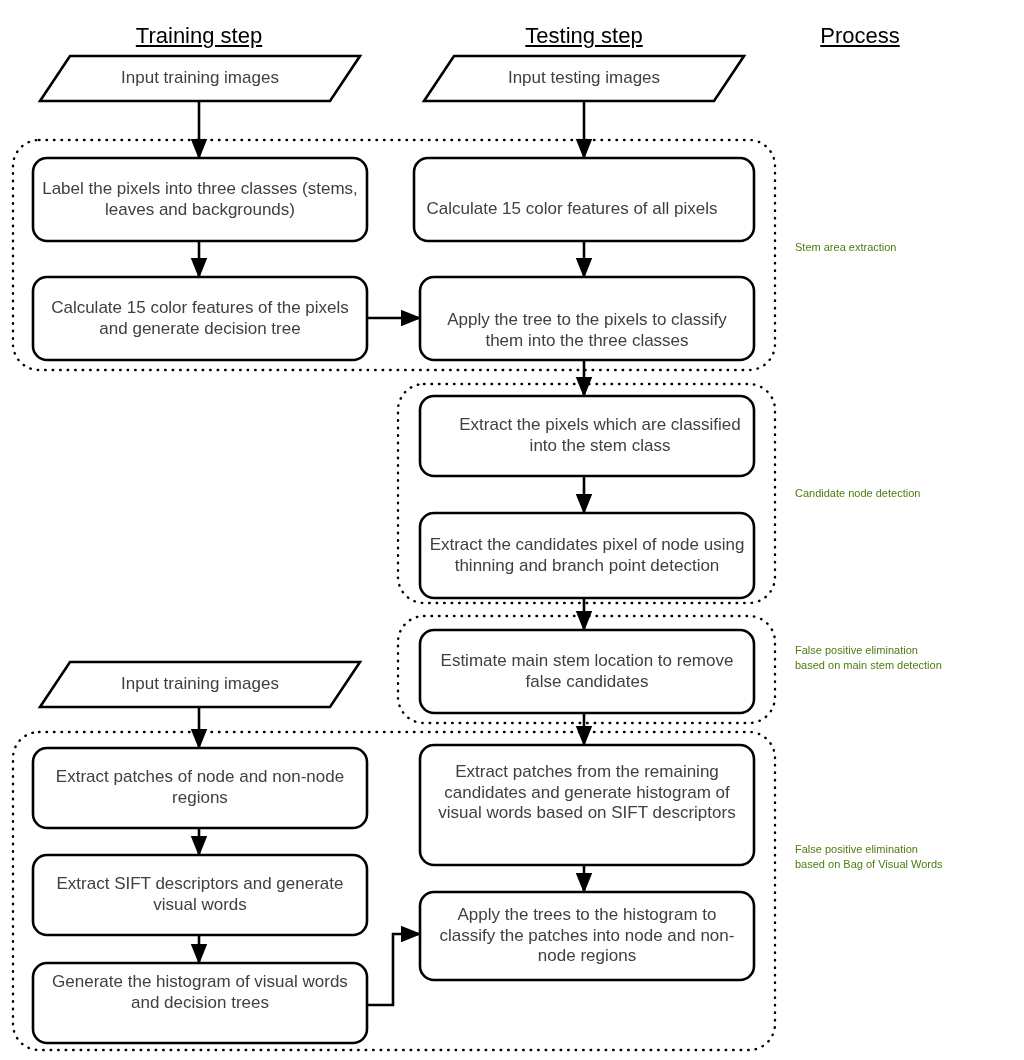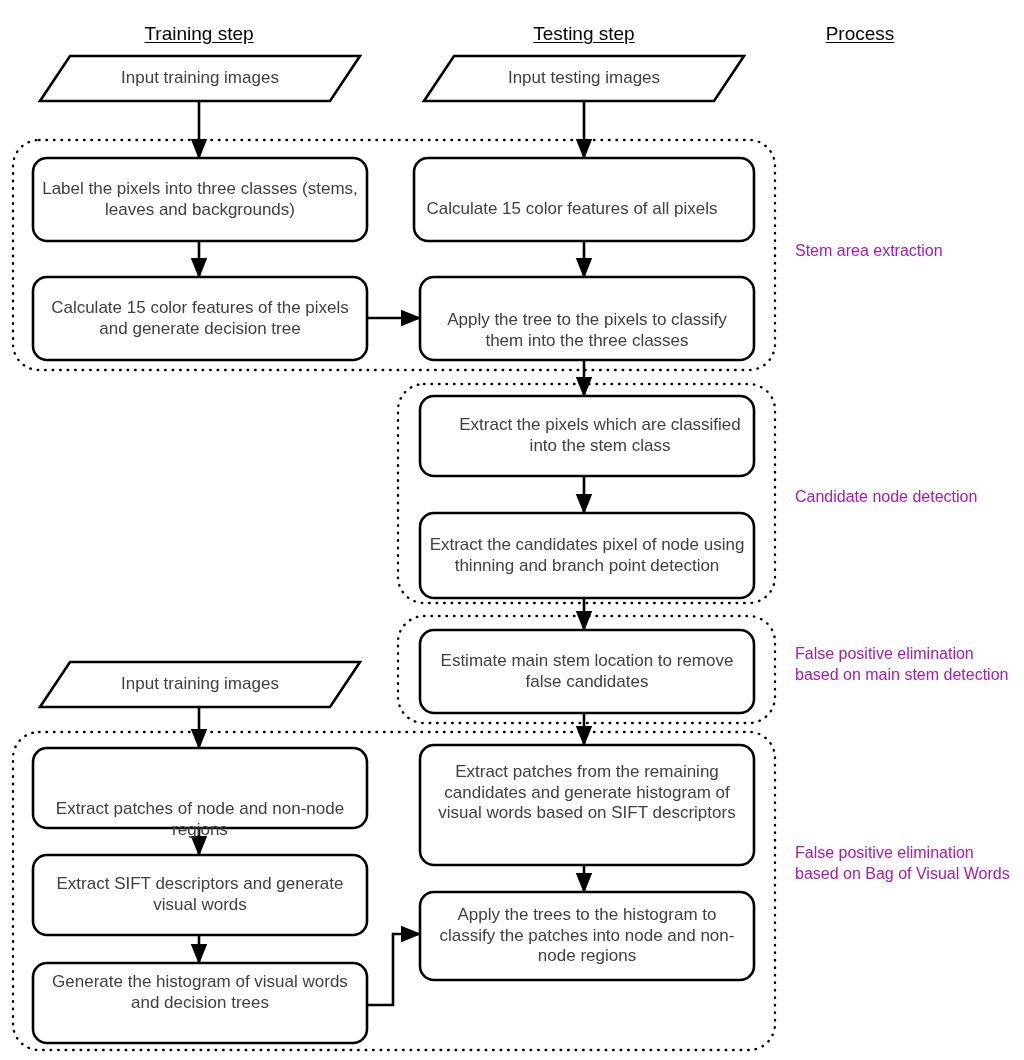--- a/index.html
+++ b/index.html
@@ -17,21 +17,21 @@
   }
   svg.layer {
     position: absolute;
     left: 0;
     top: 0;
     width: 1024px;
     height: 1060px;
   }
   .col-header {
     position: absolute;
-    font-size: 19px;
+    font-size: 22px;
     font-weight: 400;
     color: #000;
     text-decoration: underline;
     text-underline-offset: 2px;
     white-space: nowrap;
     transform: translateX(-50%);
   }
   .shape-text {
     position: absolute;
     display: flex;
@@ -39,23 +39,23 @@
     justify-content: center;
     text-align: center;
     font-size: 17px;
     line-height: 1.22;
     color: #404040;
     box-sizing: border-box;
     padding: 0 8px;
   }
   .process-label {
     position: absolute;
-    font-size: 16px;
+    font-size: 11px;
     line-height: 1.32;
-    color: #a21caf;
+    color: #4d7c0f;
     text-align: left;
     white-space: pre-line;
   }
 </style>
 </head>
 <body>
 
 <div id="root">
 
   <svg class="layer" id="regions-layer" viewBox="0 0 1024 1060" xmlns="http://www.w3.org/2000/svg">
@@ -137,21 +137,21 @@
       </div>
       <div class="shape-text" style="left: 420px; top: 513px; width: 334px; height: 85px;">
         <span>Extract the candidates pixel of node using thinning and branch point detection</span>
       </div>
       <div class="shape-text" style="left: 420px; top: 630px; width: 334px; height: 83px; border-radius: 19px;">
         <span>Estimate main stem location to remove false candidates</span>
       </div>
       <div class="shape-text" style="left: 40px; top: 662px; width: 320px; height: 45px;">
         <span>Input training images</span>
       </div>
-      <div class="shape-text" style="left: 33px; top: 748px; width: 334px; height: 80px; margin-top: 32px;">
+      <div class="shape-text" style="left: 33px; top: 748px; width: 334px; height: 80px;">
         <span>Extract patches of node and non-node regions</span>
       </div>
       <div class="shape-text" style="left: 420px; top: 745px; width: 334px; height: 96px;">
         <span>Extract patches from the remaining candidates and generate histogram of visual words based on SIFT descriptors</span>
       </div>
       <div class="shape-text" style="left: 33px; top: 855px; width: 334px; height: 80px;">
         <span>Extract SIFT descriptors and generate visual words</span>
       </div>
       <div class="shape-text" style="left: 420px; top: 892px; width: 334px; height: 88px;">
         <span>Apply the trees to the histogram to classify the patches into node and non-node regions</span>

